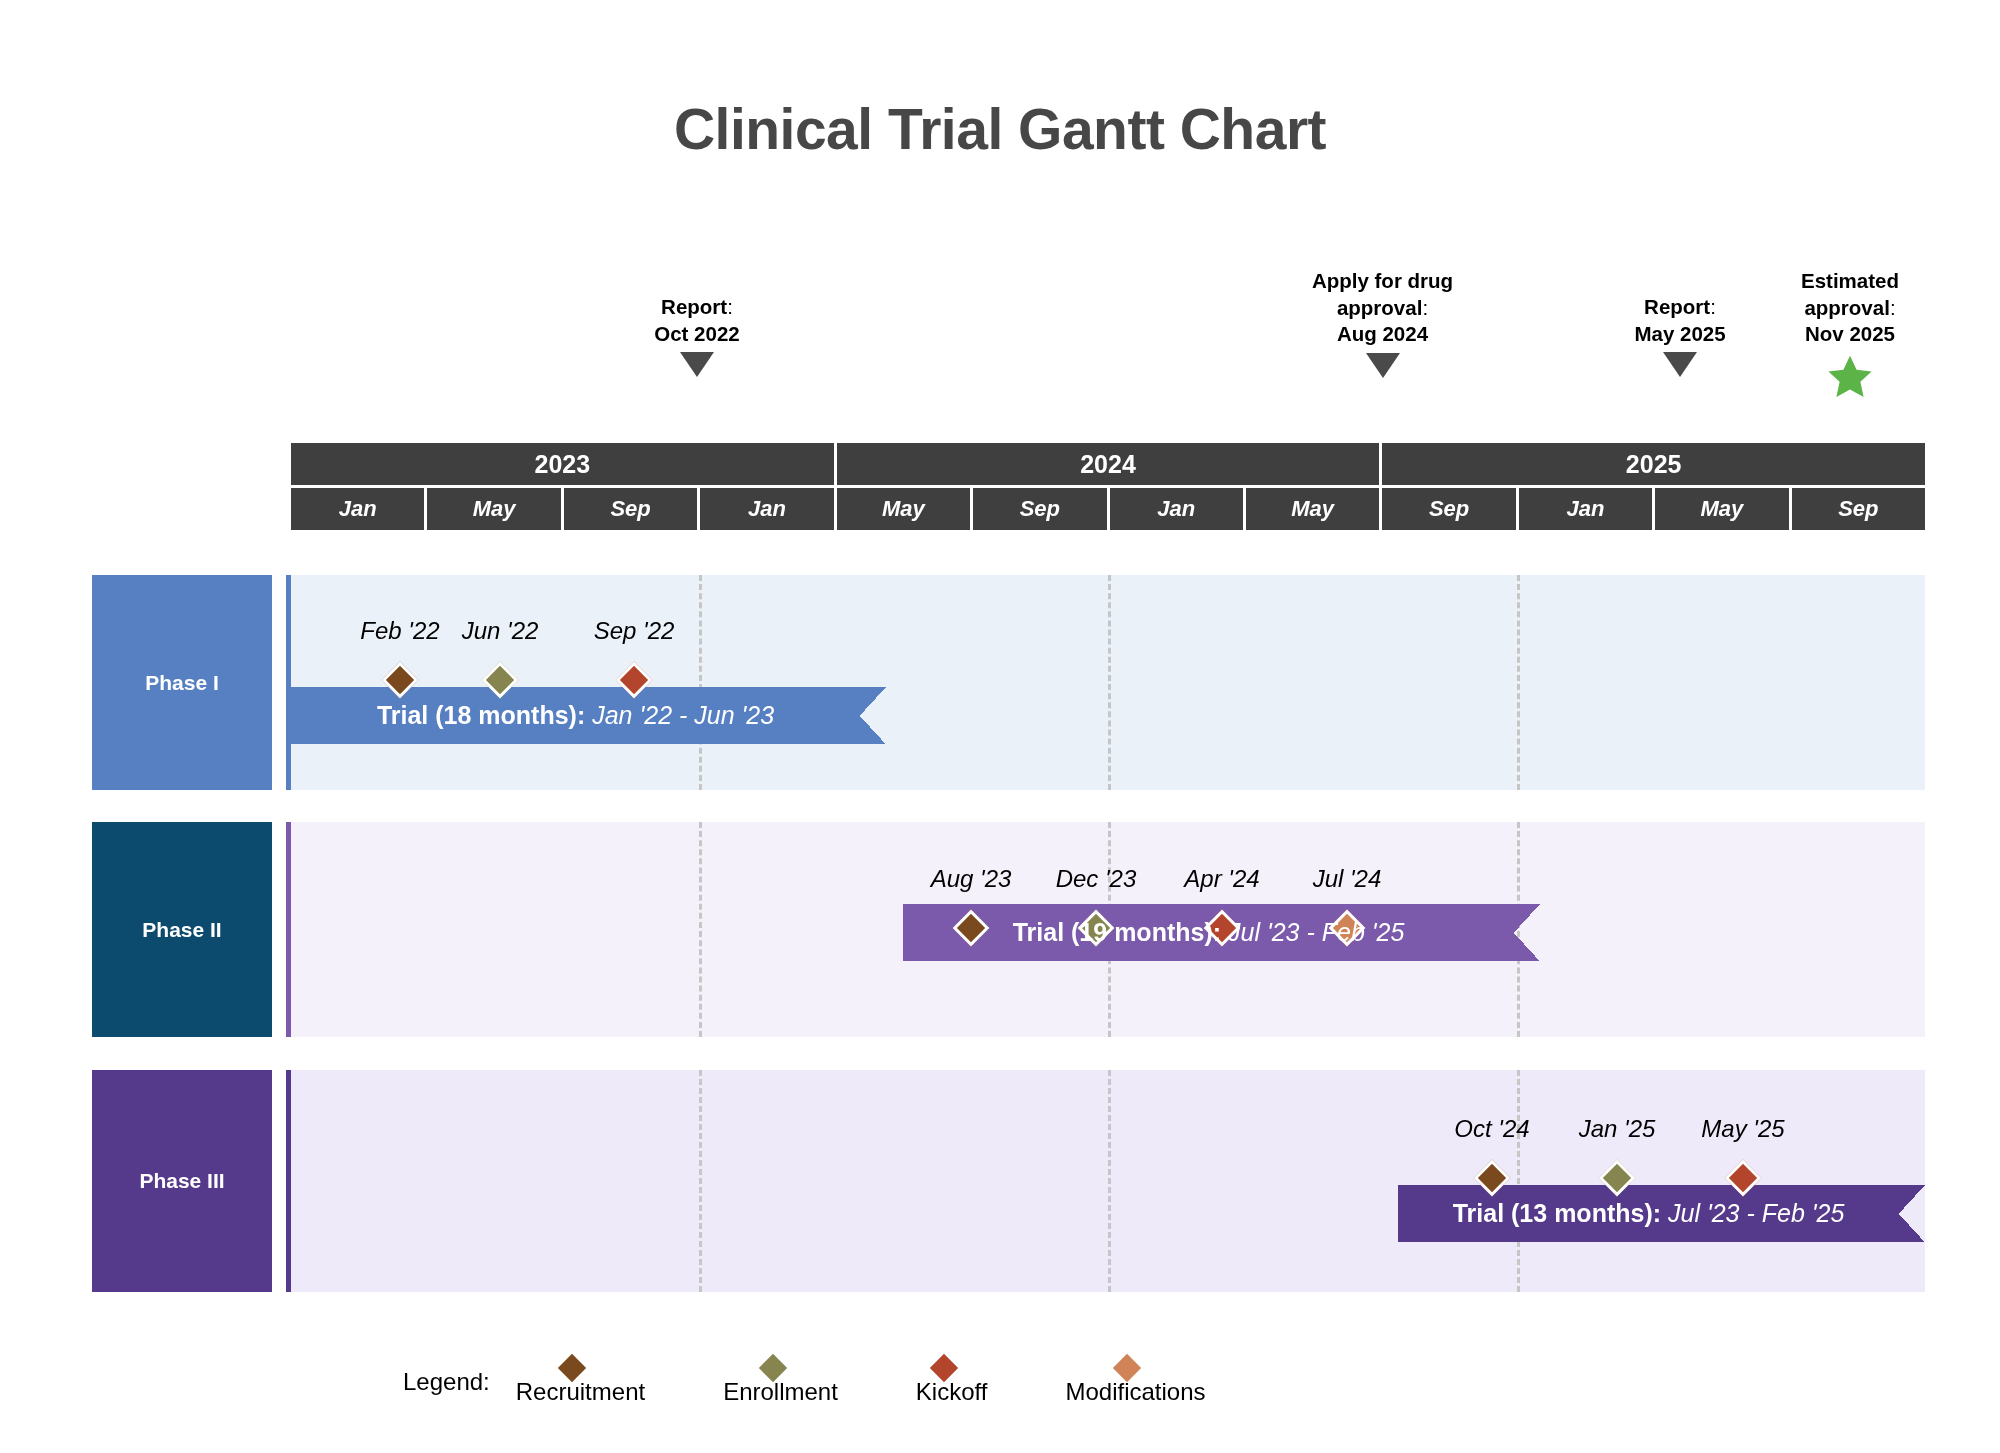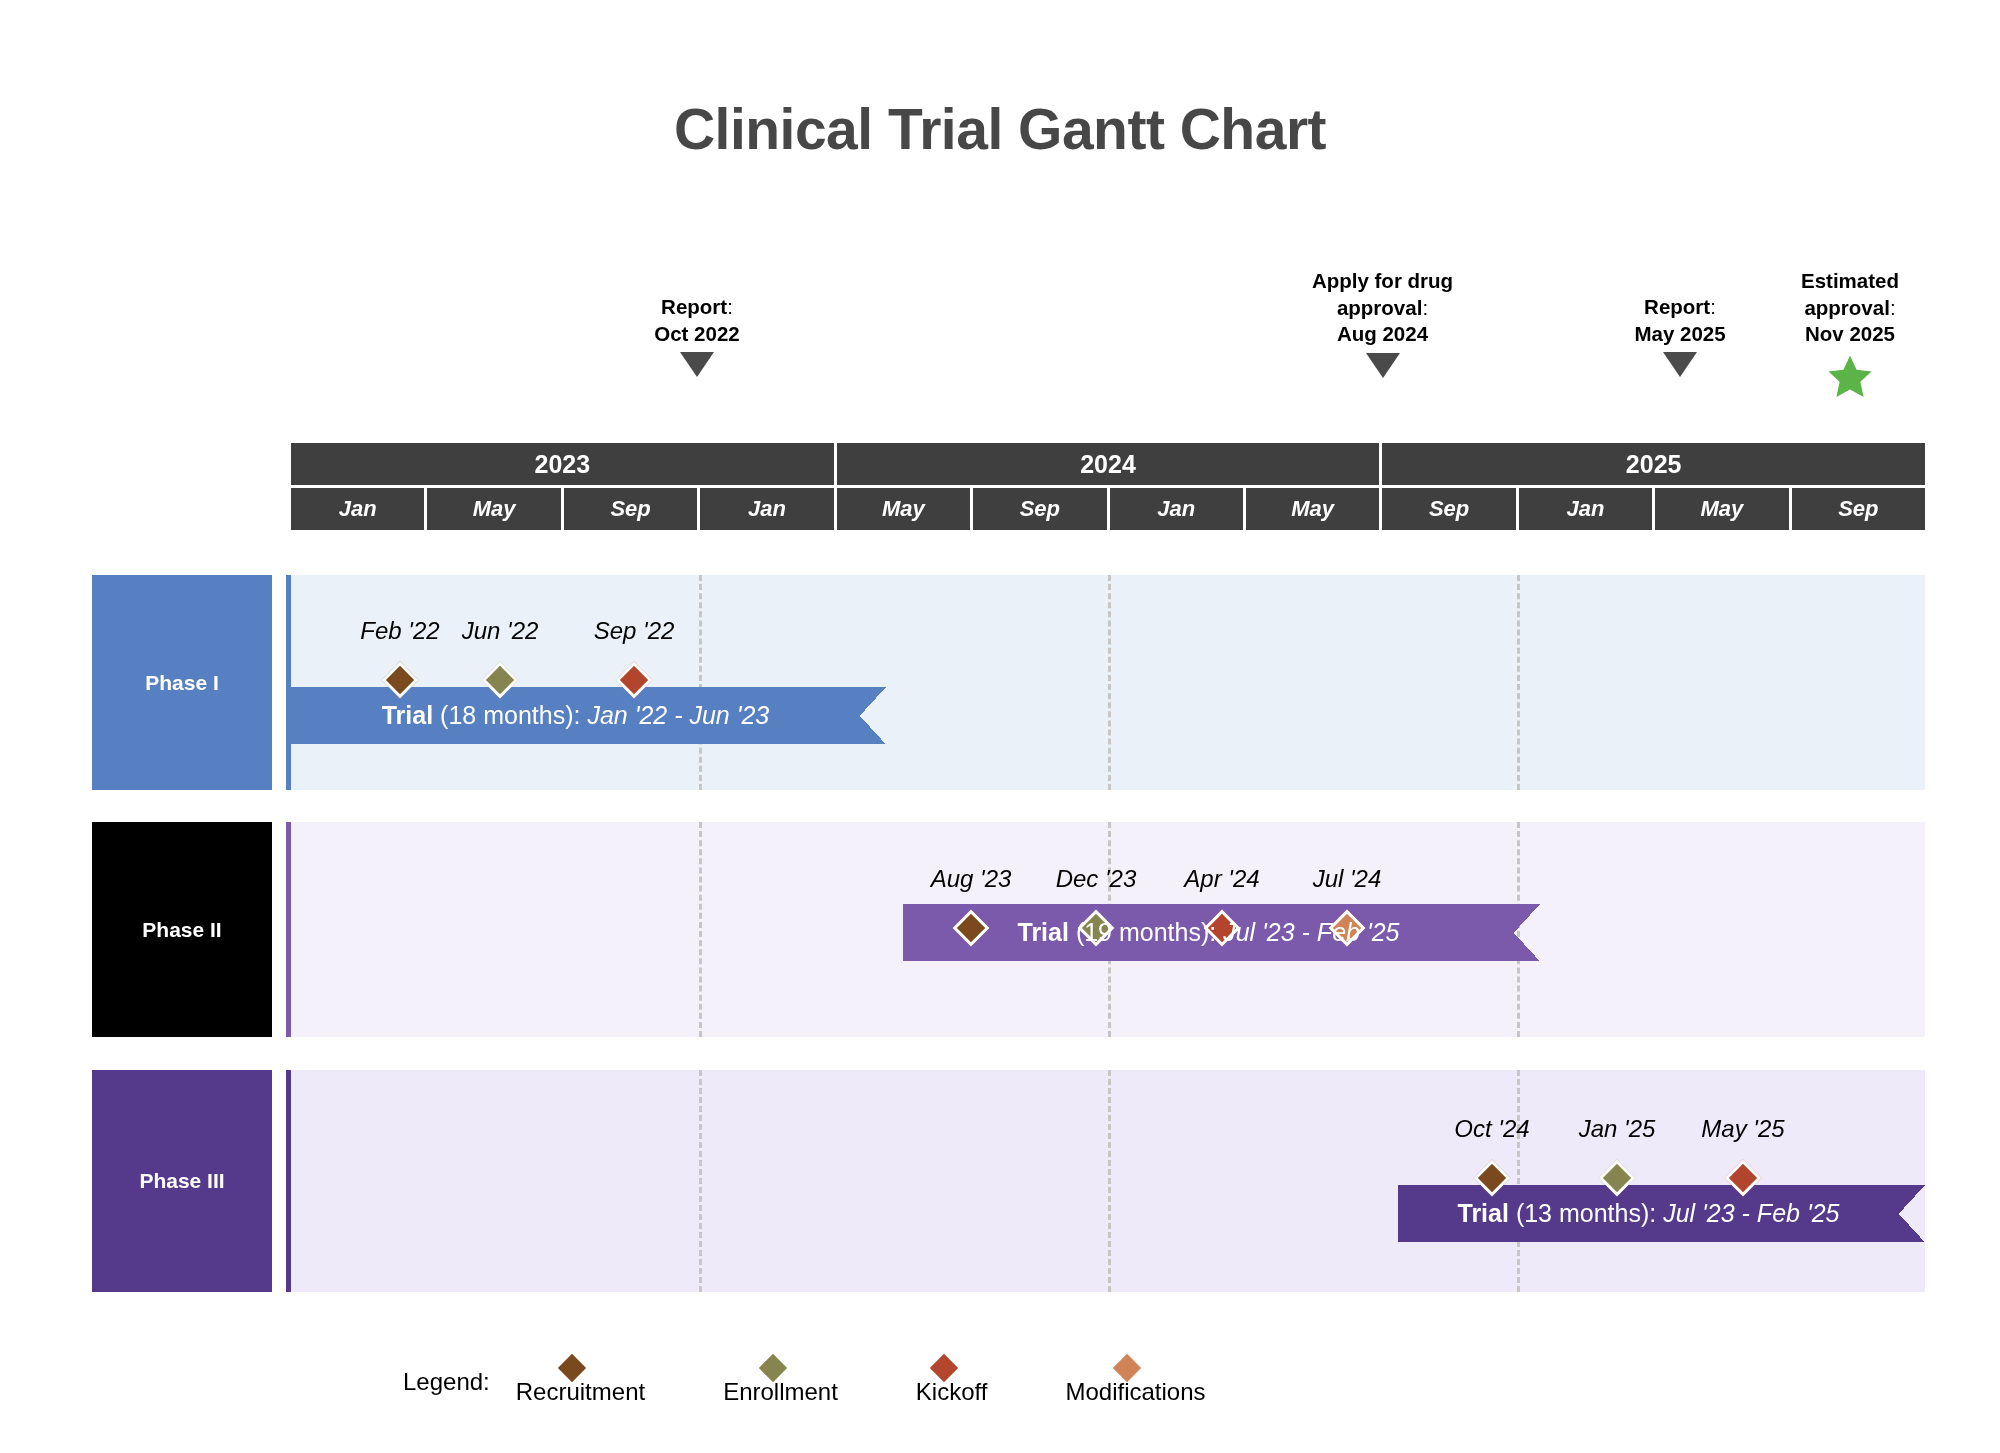--- a/index.html
+++ b/index.html
@@ -81,21 +81,21 @@
     white-space: nowrap;
   }
   .task-bar .bar-body {
     position: absolute; left: 0; top: 0; bottom: 0; right: 26px;
   }
   .task-bar .bar-tip {
     position: absolute; right: 0; top: 0; width: 26px; height: 100%;
   }
   .task-text { position: relative; z-index: 2; width: 100%; text-align: center; padding-right: 26px; }
   .task-text .t-bold { font-weight: bold; }
-  .task-text .t-plain { font-weight: normal; }
+  .task-text .t-plain { font-weight: bold; }
   .task-text .t-ital { font-style: italic; font-weight: normal; }
 
   
   .event { position: absolute; text-align: center; }
   .event-label {
     position: absolute; left: 50%; transform: translateX(-50%);
     font-style: italic; font-size: 24px; color: #000000;
     white-space: nowrap;
   }
   .diamond {
@@ -203,21 +203,21 @@
       <div class="event-label" style="top:-5px;">Jun '22</div>
       <div class="diamond" style="top:45px; background:#86854f;"></div>
     </div>
     <div class="event" style="left:584px; top:622px; width:100px; height:66px;">
       <div class="event-label" style="top:-5px;">Sep '22</div>
       <div class="diamond" style="top:45px; background:#b2452c;"></div>
     </div>
   </div>
 
   <div class="phase-row">
-    <div class="phase-label" style="left:92px; top:822px; width:180px; height:215px; background:#000000;">
+    <div class="phase-label" style="left:92px; top:822px; width:180px; height:215px; background:#0c4a6e;">
       <span>Phase II</span>
     </div>
     <div class="row-band" style="left:291px; top:822px; width:1634px; height:215px; background:#f4f1fa;"></div>
     <div class="row-accent" style="left:286px; top:822px; height:215px; background:#7b5aab;"></div>
 
     <div class="gridline" style="left:699px; top:822px; height:215px;"></div>
     <div class="gridline" style="left:1108px; top:822px; height:215px;"></div>
     <div class="gridline" style="left:1517px; top:822px; height:215px;"></div>
 
     <div class="task-bar" style="left:903px; top:904px; width:637px; height:57px;">

